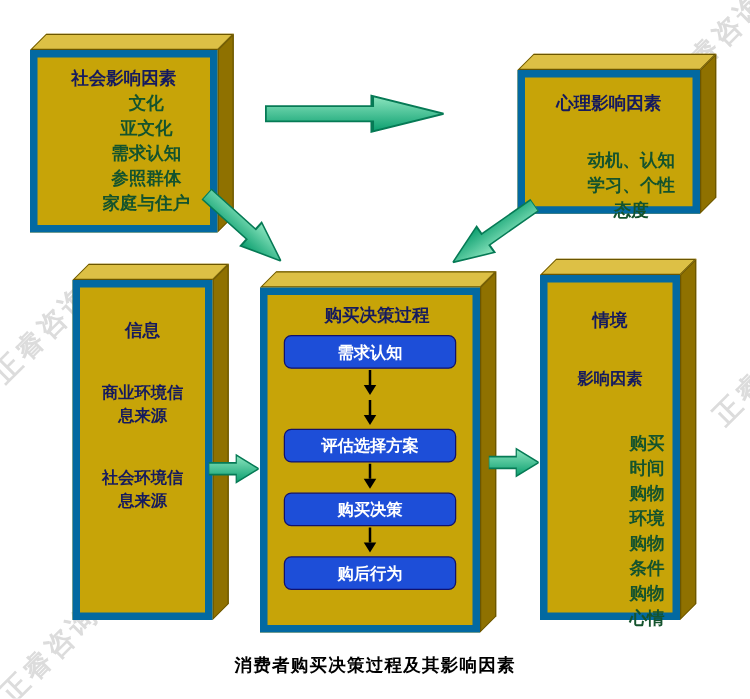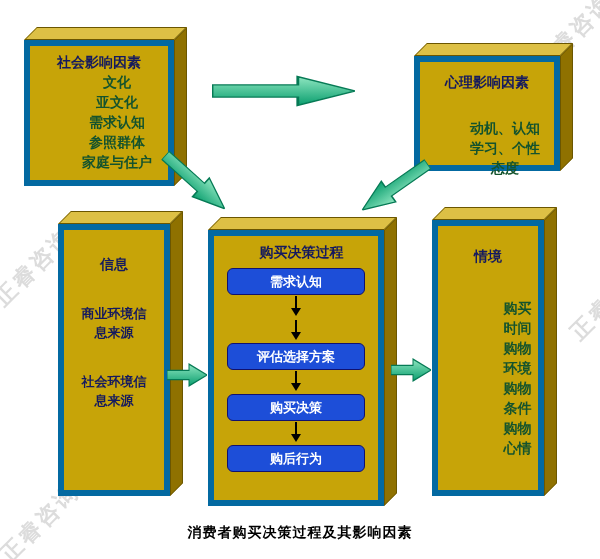--- a/index.html
+++ b/index.html
@@ -143,20 +143,21 @@
 
       <div class="step">购后行为</div>
     </div>
   </div>
 
   <div class="box" id="box-situation">
     <div class="topface"></div>
     <div class="sideface"></div>
     <div class="face">
       <div class="box-title">情境</div>
+      <div class="box-subtitle">影响因素</div>
       <div class="sit-items">
         <div class="box-line">购买时间</div>
         <div class="box-line">购物环境</div>
         <div class="box-line">购物条件</div>
         <div class="box-line">购物心情</div>
       </div>
     </div>
   </div>
 
   <div class="garrow" style="left:212px;top:74px;width:143px;height:34px;">

